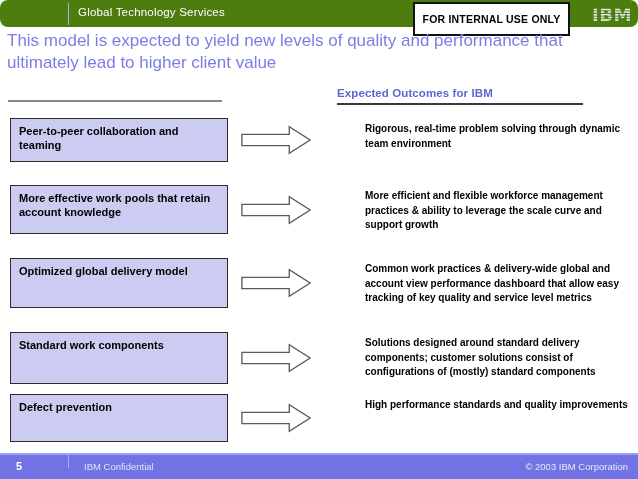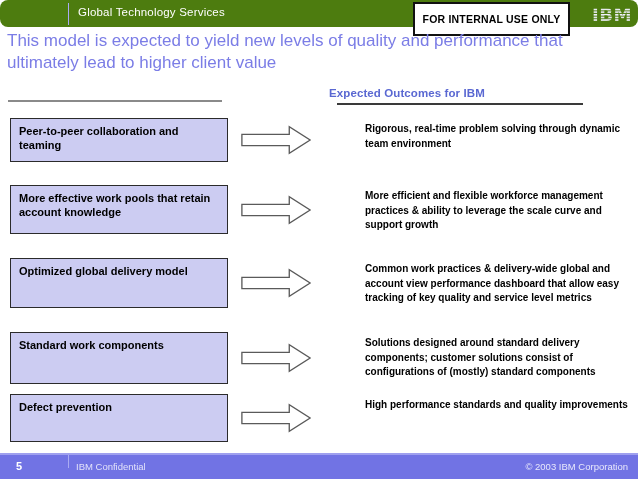--- a/index.html
+++ b/index.html
@@ -21,21 +21,21 @@
 
   
   .slide-title{
     position:absolute;top:30px;left:7px;width:600px;margin:0;
     color:#7B7DE6;font-size:17px;line-height:22px;font-weight:400;
   }
 
   
   .col-header{position:absolute;font-size:11.5px;font-weight:bold;color:#5A68D2;letter-spacing:0.1px;}
   .col-header-left{top:84px;left:8px;}
-  .col-header-right{top:87px;left:329px;}
+  .col-header-right{top:87px;left:337px;}
   .col-underline{position:absolute;height:2px;}
   .underline-left{top:100px;left:8px;width:214px;background:#8A8A8A;}
   .underline-right{top:103px;left:337px;width:246px;background:#3A3A3A;}
 
   
   .rows{position:absolute;top:112px;left:10px;right:8px;}
   .fw-row{display:flex;align-items:flex-start;gap:28px;}
   .fw-row:nth-of-type(1){margin-top:6px;margin-bottom:23px;}
   .fw-row:nth-of-type(2){margin-bottom:24px;}
   .fw-row:nth-of-type(3){margin-bottom:24px;}
@@ -56,21 +56,21 @@
     font-size:10px;font-weight:bold;color:#000000;line-height:14.5px;
   }
 
   
   .bottombar{
     position:absolute;bottom:0;left:0;right:0;height:26px;background:#7173E4;
     border-top:2px solid #9FA0EF;box-sizing:border-box;
   }
   .page-num{position:absolute;left:16px;top:5px;color:#FFFFFF;font-weight:bold;font-size:11px;}
   .footer-divider{position:absolute;left:68px;top:0;height:13px;width:1px;background:#AAABF2;}
-  .confidential{position:absolute;left:76px;top:6px;color:#E2E2FA;font-size:9.5px;}
+  .confidential{position:absolute;left:84px;top:6px;color:#E2E2FA;font-size:9.5px;}
   .copyright{position:absolute;right:10px;top:6px;color:#E8E8FC;font-size:9.5px;}
 </style>
 </head>
 <body>
 
 <div class="slide">
 
   <header class="topbar">
     <div class="topbar-divider"></div>
     <span class="topbar-title">Global Technology Services</span>

